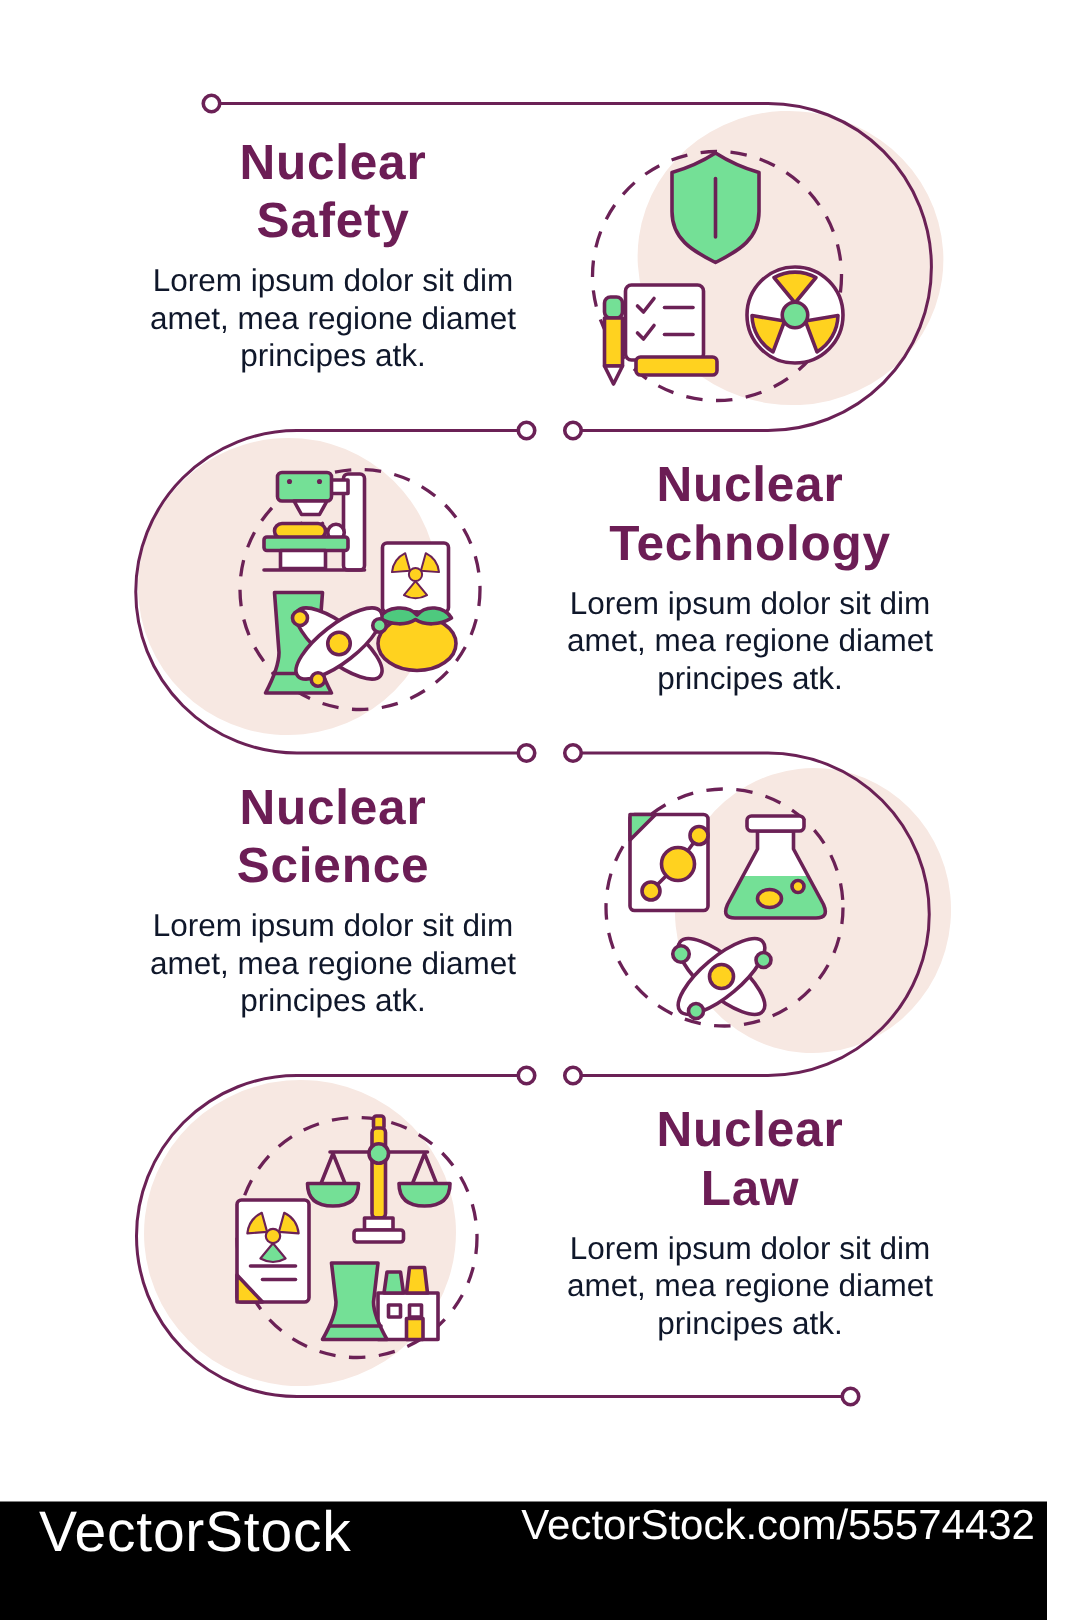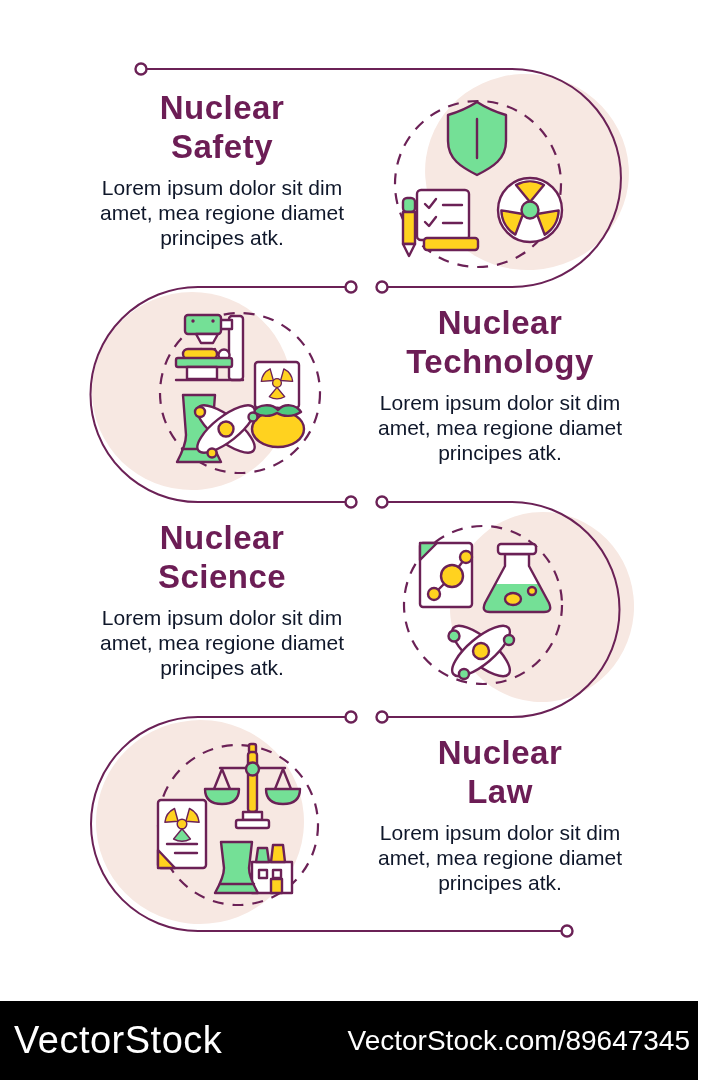--- a/index.html
+++ b/index.html
@@ -20,22 +20,22 @@
   }
   .col-left  { left:82px; }
   .col-right { left:360px; }
   .t1 { top:89px;  } .d1 { top:175px; }
   .t2 { top:304px; } .d2 { top:390px; }
   .t3 { top:519px; } .d3 { top:605px; }
   .t4 { top:734px; } .d4 { top:820px; }
 
   .footer {
     position:absolute; left:0; top:1001px; width:718px; height:79px;
-    background:#000000; display:flex; align-items:center;
-    justify-content:space-between; padding:0 28px 0 14px; box-sizing:border-box;
+    background:#000000; display:flex; align-items:flex-start;
+    justify-content:space-between; padding:0 28px 0 26px; box-sizing:border-box;
   }
   .brand { color:#ffffff; font-size:38px; letter-spacing:.5px; }
   .wurl  { color:#ffffff; font-size:28px; }
 
   
   .ln  { fill:none; stroke:#6B2156; stroke-width:2; }
   .dot { fill:#ffffff; stroke:#6B2156; stroke-width:2.4; }
   .dsh { fill:none; stroke:#6B2156; stroke-width:2.2; stroke-dasharray:11 9; }
   .o   { stroke:#6B2156; stroke-width:2.4; stroke-linejoin:round; stroke-linecap:round; }
   .non { stroke:none; }
@@ -220,16 +220,16 @@
   <div class="sec-title col-left t3">Nuclear
 Science</div>
   <div class="sec-desc  col-left d3">Lorem ipsum dolor sit dim amet, mea regione diamet principes atk.</div>
 
   <div class="sec-title col-right t4">Nuclear
 Law</div>
   <div class="sec-desc  col-right d4">Lorem ipsum dolor sit dim amet, mea regione diamet principes atk.</div>
 
   <div class="footer">
     <span class="brand">VectorStock</span>
-    <span class="wurl">VectorStock.com/89647345</span>
+    <span class="wurl">VectorStock.com/55574432</span>
   </div>
 
 </div>
 
 </body></html>

